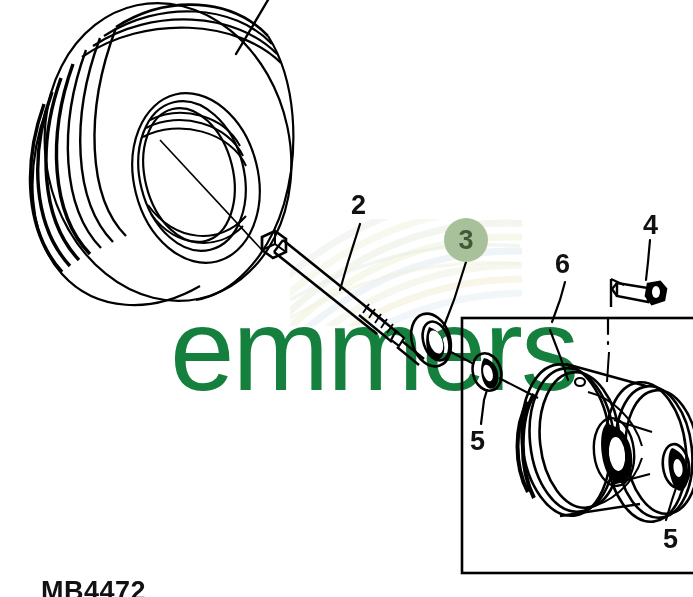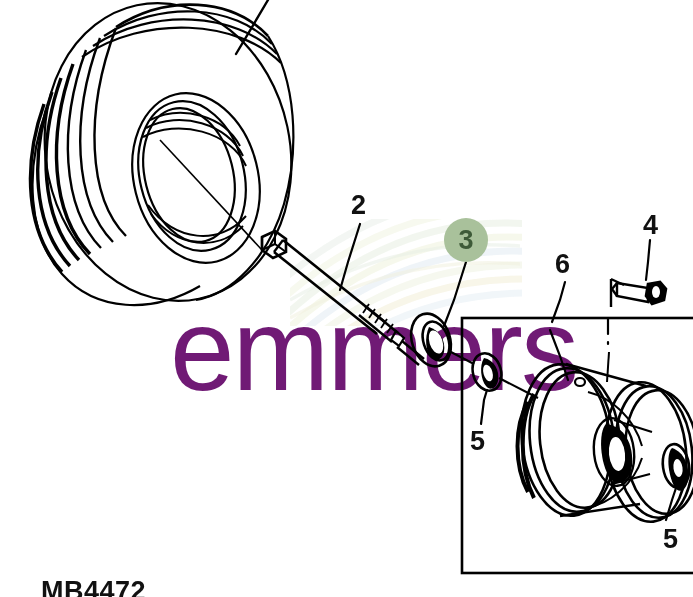--- a/index.html
+++ b/index.html
@@ -56,21 +56,21 @@
     letter-spacing: 0.5px;
     color: #111111;
     white-space: nowrap;
   }
   .wm-text {
     position: absolute;
     font-family: "Liberation Sans", sans-serif;
     font-weight: 400;
     font-size: 116px;
     line-height: 1;
-    color: #701a75;
+    color: #15803d;
     letter-spacing: -2px;
     user-select: none;
   }
 </style>
 </head>
 <body>
 
 <div id="page">
 
   <div style="position:absolute;left:0;top:0;width:693px;height:597px;overflow:hidden;">

